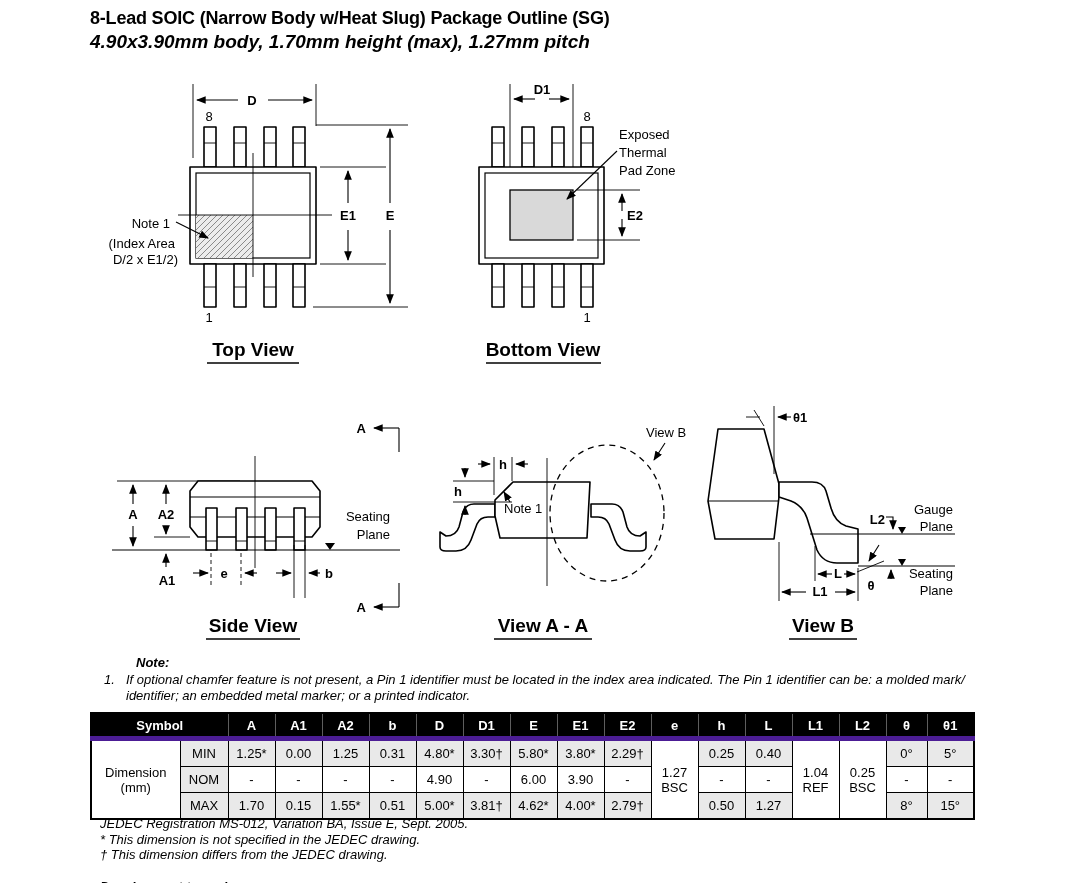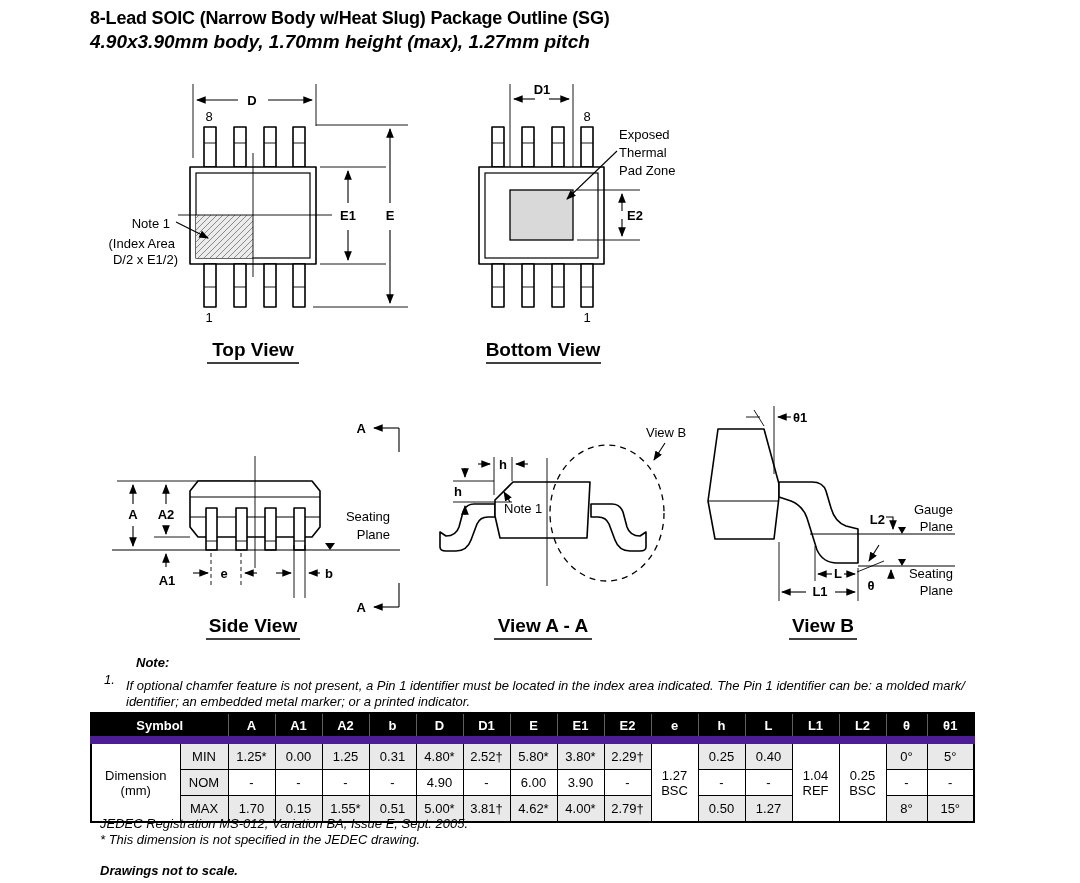--- a/index.html
+++ b/index.html
@@ -9,28 +9,28 @@
   #doc-title{left:90px;top:2px;font-size:18px;font-weight:bold;letter-spacing:-0.2px;margin-top:6px;}
   #doc-subtitle{left:90px;top:31px;font-size:19px;font-weight:bold;font-style:italic;}
   svg text{font-family:"Liberation Sans",sans-serif;fill:#000;}
   .lbl{font-size:13px;}
   .ttl{font-size:19px;font-weight:bold;}
   
   #note-block{left:88px;top:655px;width:895px;font-size:13px;font-style:italic;}
   #note-label{font-weight:bold;margin-left:48px;}
   #note-item{display:flex;margin-top:2px;line-height:16px;}
   #note-num{width:22px;flex:0 0 22px;text-align:left;padding-left:16px;box-sizing:content-box;}
-  #note-text{flex:1;margin-top:6px;}
+  #note-text{flex:1;}
   
   #dim-table{left:90px;top:712px;border-collapse:collapse;table-layout:fixed;
              border:2px solid #000;font-size:13px;}
   #dim-table th,#dim-table td{border:1px solid #000;text-align:center;vertical-align:middle;
              padding:0;line-height:15px;}
   #dim-table th{background:#000;color:#fff;font-weight:bold;height:22px;
-             border-right:1px solid #5e5e5e;border-bottom:8px solid #4c1d95;}
+             border-right:1px solid #5e5e5e;border-bottom:5px solid #4c1d95;}
   #dim-table td{height:25px;}
   .g{background:#e9e9e9;}
   .w{background:#fff;}
   .lab{background:#e9e9e9;}
   .dim{background:#fff;}
   .m{background:#fff;margin-left:32px;}
   
   #footer{left:100px;top:816px;font-size:13px;font-style:italic;line-height:15.5px;}
   #footer .bold{font-weight:bold;margin-top:16px;}
 </style>
@@ -363,21 +363,21 @@
       <th>θ1</th>
     </tr>
     <tr>
       <td class="dim" rowspan="3">Dimension (mm)</td>
       <td class="lab">MIN</td>
       <td class="g">1.25*</td>
       <td class="g">0.00</td>
       <td class="g">1.25</td>
       <td class="g">0.31</td>
       <td class="g">4.80*</td>
-      <td class="g">2.52†</td>
+      <td class="g">3.30†</td>
       <td class="g">5.80*</td>
       <td class="g">3.80*</td>
       <td class="g">2.29†</td>
       <td class="m" rowspan="3">1.27 BSC</td>
       <td class="g">0.25</td>
       <td class="g">0.40</td>
       <td class="m" rowspan="3">1.04 REF</td>
       <td class="m" rowspan="3">0.25 BSC</td>
       <td class="g">0°</td>
       <td class="g">5°</td>
@@ -413,16 +413,17 @@
       <td class="g">1.27</td>
       <td class="g">8°</td>
       <td class="g">15°</td>
     </tr>
   </tbody>
     </table>
 
   <div class="abs" id="footer">
     <div>JEDEC Registration MS-012, Variation BA, Issue E, Sept. 2005.</div>
     <div>* This dimension is not specified in the JEDEC drawing.</div>
+    <div>† This dimension differs from the JEDEC drawing.</div>
     <div class="bold">Drawings not to scale.</div>
   </div>
 
 </div>
 
 </body></html>

